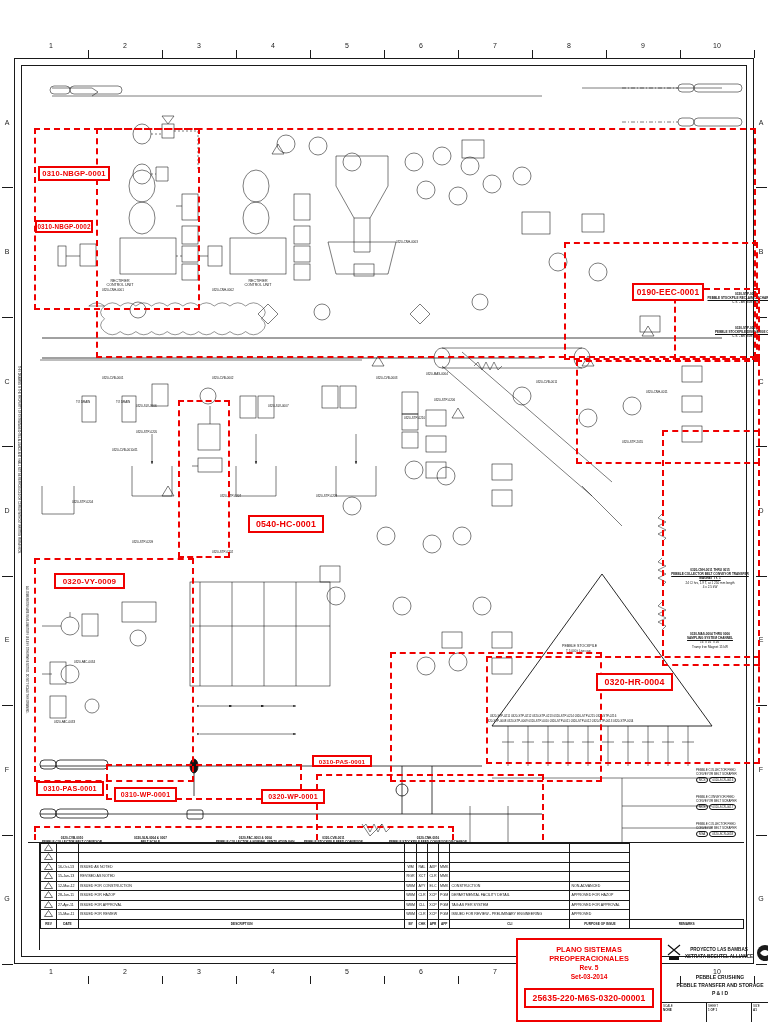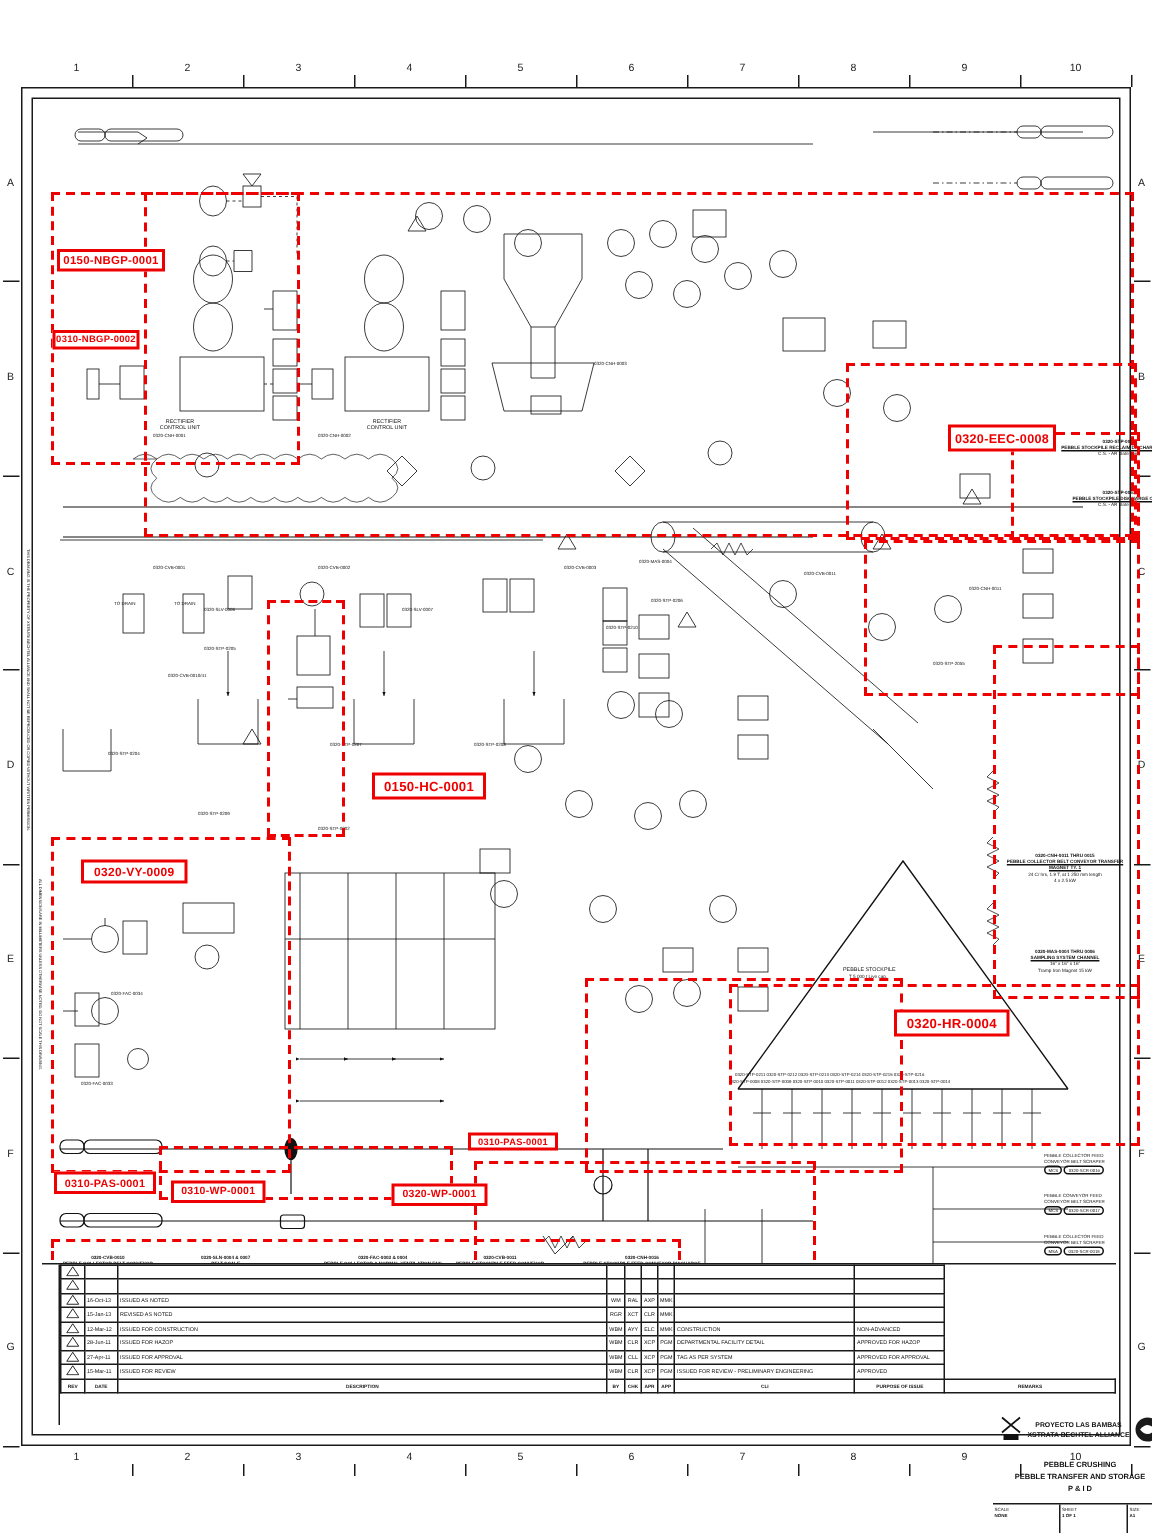--- a/index.html
+++ b/index.html
@@ -701,24 +701,24 @@
           <div class="hi" style="left: 12px; top: 492px; width: 160px; height: 224px;"></div>
           <div class="hi" style="left: 464px; top: 590px; width: 274px; height: 108px;"></div>
           <div class="hi" style="left: 368px; top: 586px; width: 212px; height: 130px;"></div>
           <div class="hi" style="left: 84px; top: 698px; width: 196px; height: 36px;"></div>
           <div class="hi" style="left: 12px; top: 760px; width: 420px; height: 22px;"></div>
           <div class="hi" style="left: 294px; top: 708px; width: 228px; height: 76px;"></div>
           <div class="hi" style="left: 486px; top: 856px; width: 152px; height: 12px;"></div>
         </div>
 
       <div id="hi-tags">
-          <div class="tagbox" style="left: 16px; top: 100px; width: 72px; height: 15px; font-size: 7.6px;">0150-NBGP-0001</div>
+          <div class="tagbox" style="left: 16px; top: 100px; width: 72px; height: 15px; font-size: 7.6px;">0310-NBGP-0001</div>
           <div class="tagbox" style="left: 13px; top: 154px; width: 58px; height: 13px; font-size: 6.3px;">0310-NBGP-0002</div>
-          <div class="tagbox" style="left: 610px; top: 217px; width: 72px; height: 18px; font-size: 8.4px;">0320-EEC-0008</div>
-          <div class="tagbox" style="left: 226px; top: 449px; width: 76px; height: 18px; font-size: 8.8px;">0150-HC-0001</div>
+          <div class="tagbox" style="left: 610px; top: 217px; width: 72px; height: 18px; font-size: 8.4px;">0190-EEC-0001</div>
+          <div class="tagbox" style="left: 226px; top: 449px; width: 76px; height: 18px; font-size: 8.8px;">0540-HC-0001</div>
           <div class="tagbox" style="left: 32px; top: 507px; width: 71px; height: 16px; font-size: 8px;">0320-VY-0009</div>
           <div class="tagbox" style="left: 574px; top: 607px; width: 77px; height: 18px; font-size: 8.8px;">0320-HR-0004</div>
           <div class="tagbox" style="left: 290px; top: 689px; width: 60px; height: 12px; font-size: 6.2px;">0310-PAS-0001</div>
           <div class="tagbox" style="left: 14px; top: 715px; width: 68px; height: 15px; font-size: 7.2px;">0310-PAS-0001</div>
           <div class="tagbox" style="left: 92px; top: 721px; width: 63px; height: 15px; font-size: 7px;">0310-WP-0001</div>
           <div class="tagbox" style="left: 239px; top: 723px; width: 64px; height: 15px; font-size: 7px;">0320-WP-0001</div>
         </div>
 
       <div id="titleblock">
         <div class="tb-col" style="width:12px;"></div>
@@ -839,20 +839,26 @@
                   <td class="ini">APP</td>
                   <td class="desc">CLI</td>
                   <td class="desc">PURPOSE OF ISSUE</td>
                   <td class="desc">REMARKS</td>
                 </tr>
               </tbody>
           </table>
         </div>
       </div>
 
+      <div id="main-title-cell">
+        <div class="l1">PLANO SISTEMAS PREOPERACIONALES</div>
+        <div class="l2">Rev. 5</div>
+        <div class="l3">Set-03-2014</div>
+        <div id="dwgnum">25635-220-M6S-0320-00001</div>
+      </div>
 
       <div id="client-cell">
         <svg width="16" height="20" viewBox="0 0 16 20">
           <path d="M2,2 L14,12 M14,2 L2,12" stroke="#111" stroke-width="1.2" fill="none"></path>
           <rect x="3" y="13" width="10" height="4" fill="#111"></rect>
         </svg>
         <div class="ctext">
           <div>PROYECTO LAS BAMBAS</div>
           <div>XSTRATA BECHTEL ALLIANCE</div>
         </div>

